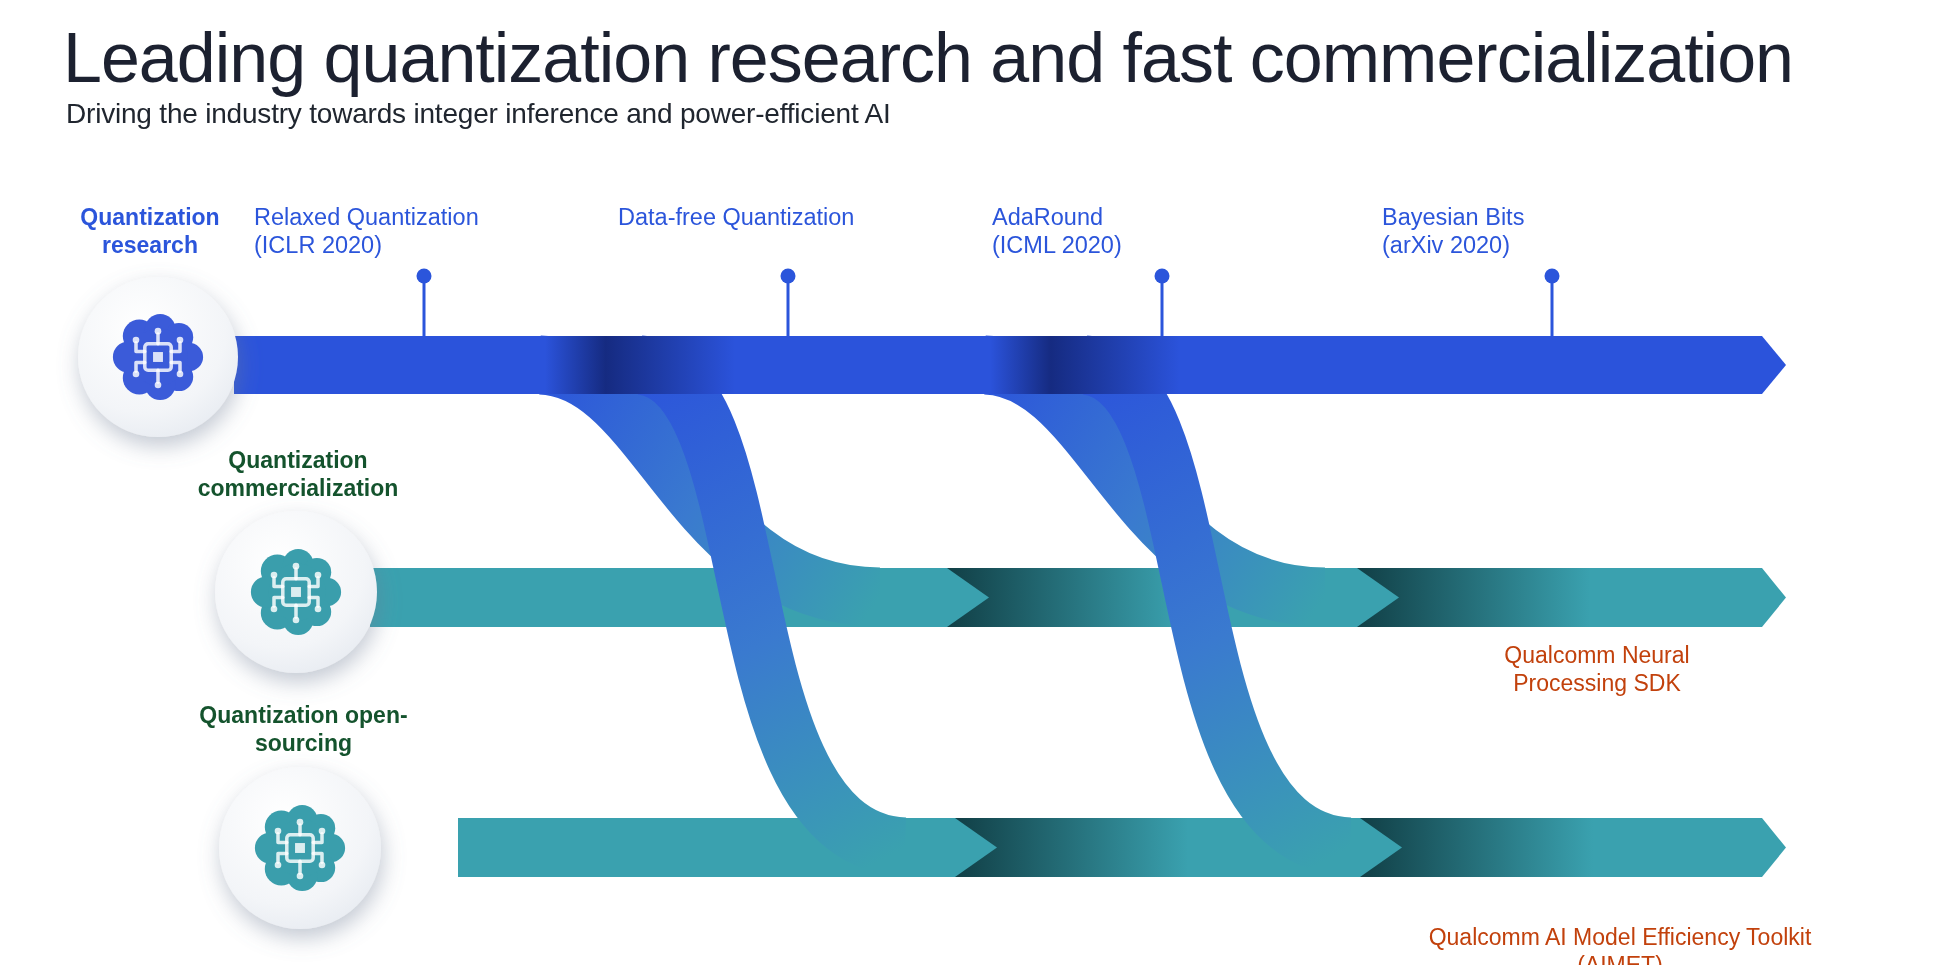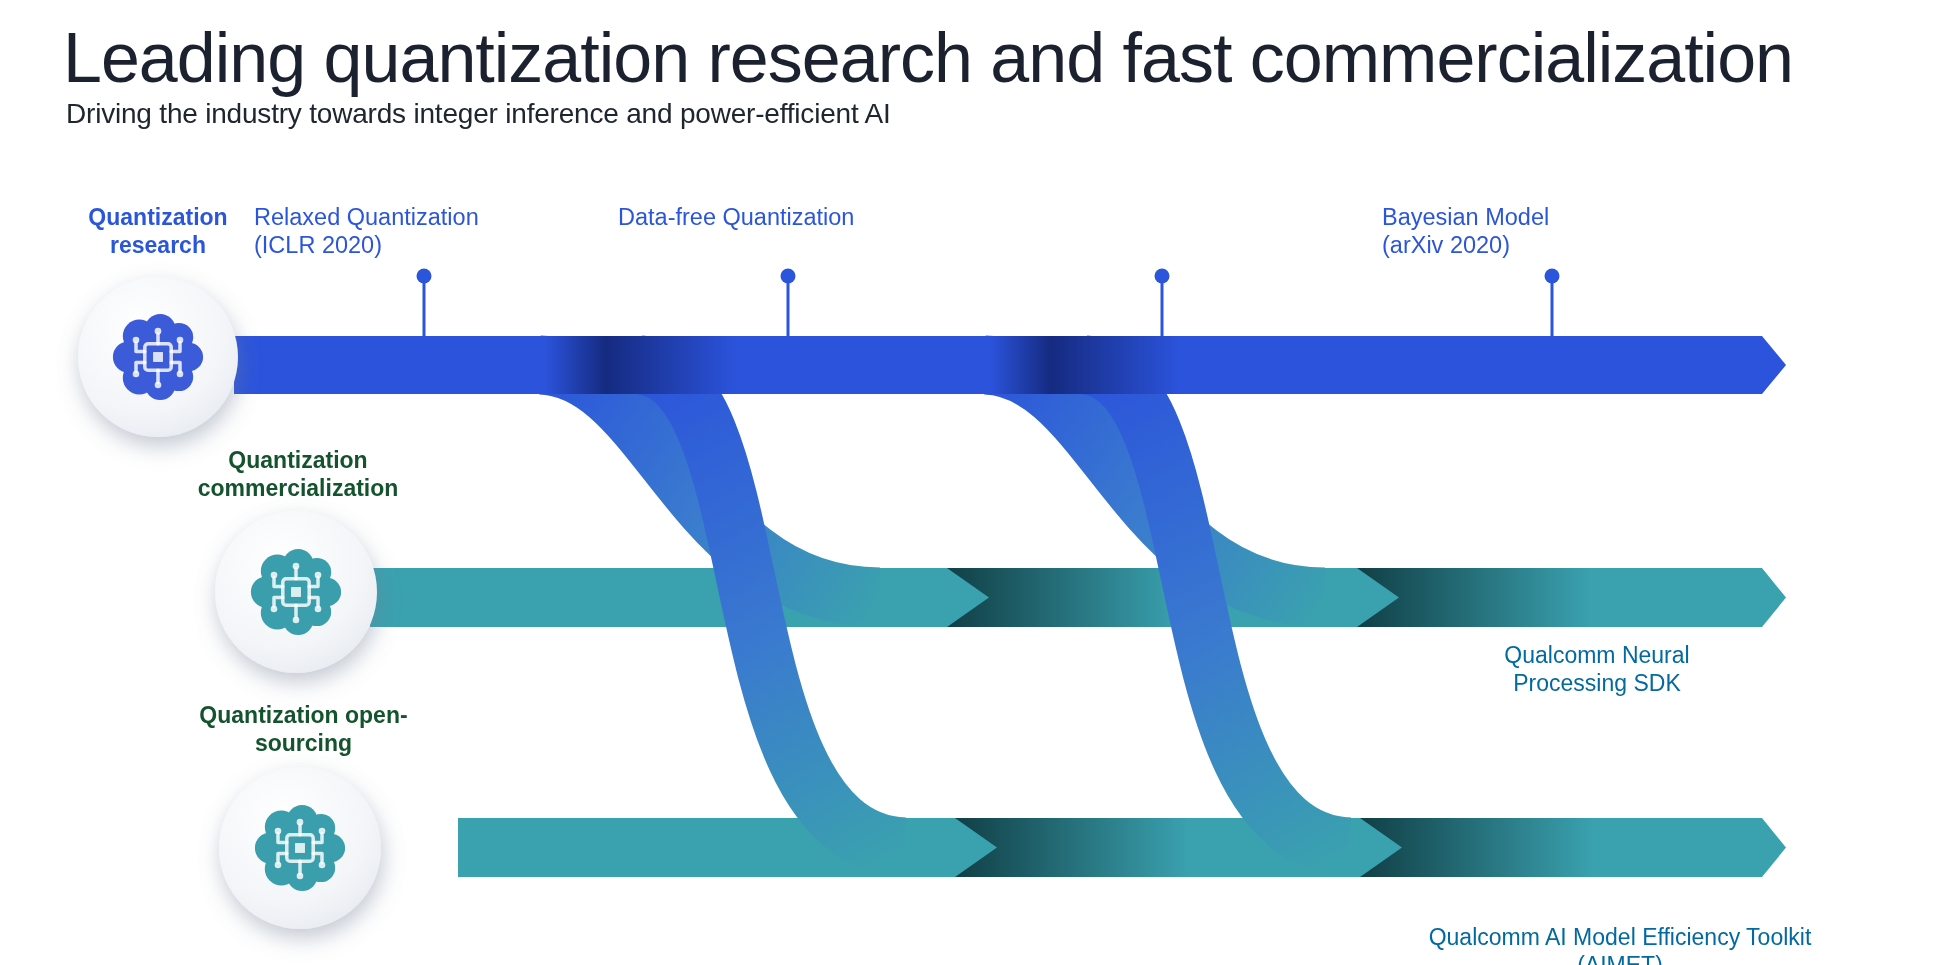--- a/index.html
+++ b/index.html
@@ -20,21 +20,21 @@
   .lane-label{
     font-size:23px;font-weight:700;text-align:center;line-height:28px;
   }
   .lane-blue{color:#2b55db;}
   .lane-teal{color:#14532d;}
   .milestone{
     position:absolute;top:203px;width:340px;
     color:#2b55db;font-size:23.5px;font-weight:400;line-height:28px;
   }
   .output-label{
-    position:absolute;text-align:center;color:#0369a1;
+    position:absolute;text-align:center;color:#c2410c;
     font-size:23px;font-weight:400;line-height:28px;
   }
 </style>
 </head>
 <body>
 
 <div class="slide">
 
   <svg class="layer" width="1933" height="965" viewBox="0 0 1933 965">
     <defs>
@@ -154,32 +154,36 @@
     <use href="#brain" x="241" y="537" width="110" height="110" style="color:#3a9eac"></use>
     <g filter="url(#fShadow)">
       <circle cx="300" cy="848" r="81" fill="url(#gCircle)"></circle>
     </g>
     <use href="#brain" x="245" y="793" width="110" height="110" style="color:#3a9eac"></use>
   </svg>
 
   <div class="txt subtitle">Driving the industry towards integer inference and power-efficient AI</div>
   <div class="txt title">Leading quantization research and fast commercialization</div>
 
-  <div class="txt lane-label lane-blue" style="left:38px;top:203px;width:240px;">Quantization research</div>
+  <div class="txt lane-label lane-blue" style="left:30px;top:203px;width:240px;">Quantization research</div>
   <div class="txt lane-label lane-teal" style="left:173px;top:446px;width:250px;">Quantization commercialization</div>
   <div class="txt lane-label lane-teal" style="left:196px;top:701px;width:215px;">Quantization open-sourcing</div>
 
   <div class="milestone" style="left:254px;">
     <div>Relaxed Quantization</div>
     <div>(ICLR 2020)</div>
   </div>
   <div class="milestone" style="left:618px;">
     <div>Data-free Quantization</div>
   </div>
+  <div class="milestone" style="left:992px;">
+    <div>AdaRound</div>
+    <div>(ICML 2020)</div>
+  </div>
   <div class="milestone" style="left:1382px;">
-    <div>Bayesian Model</div>
+    <div>Bayesian Bits</div>
     <div>(arXiv 2020)</div>
   </div>
 
   <div class="output-label" style="left:1482px;top:641px;width:230px;">Qualcomm Neural Processing SDK</div>
   <div class="output-label" style="left:1390px;top:923px;width:460px;">Qualcomm AI Model Efficiency Toolkit (AIMET)</div>
 
 </div>
 
 </body></html>

